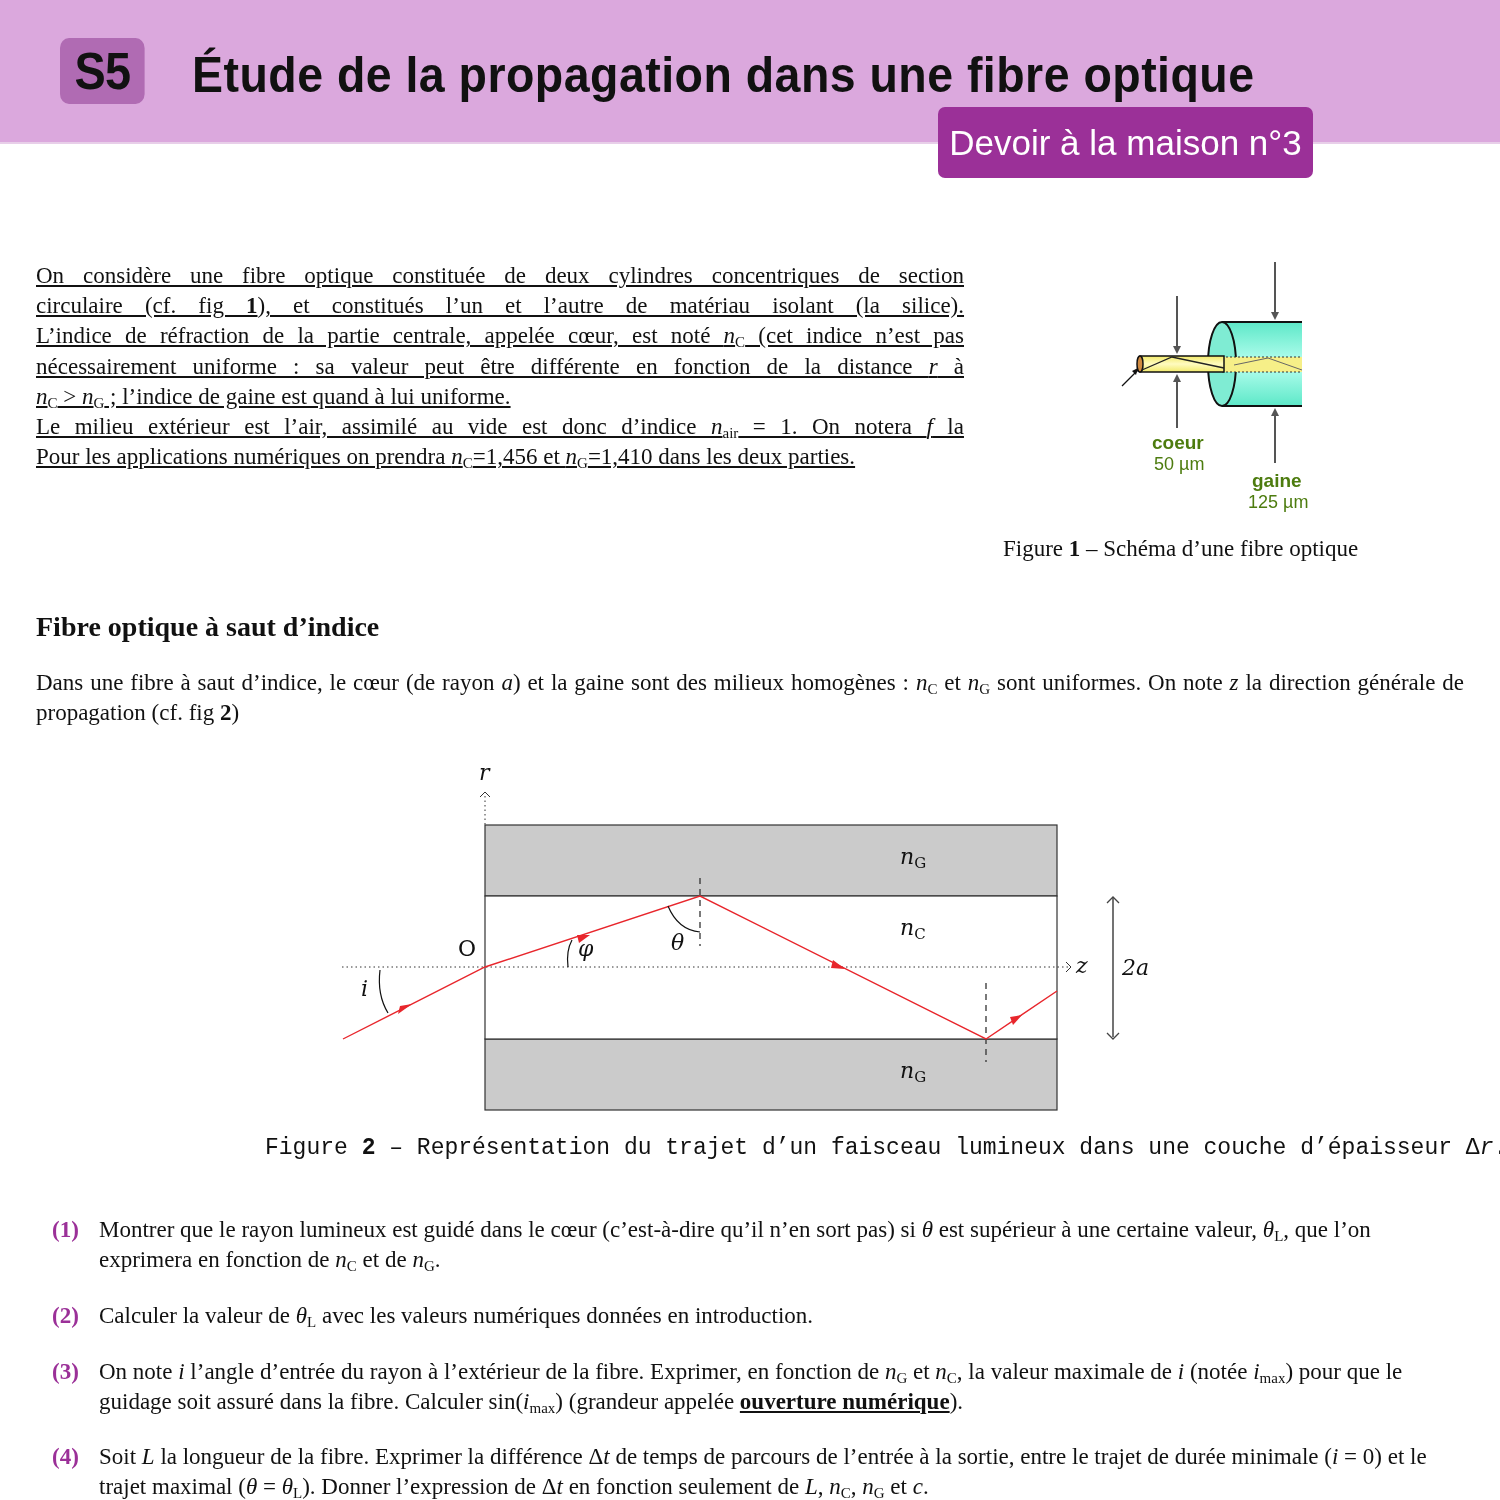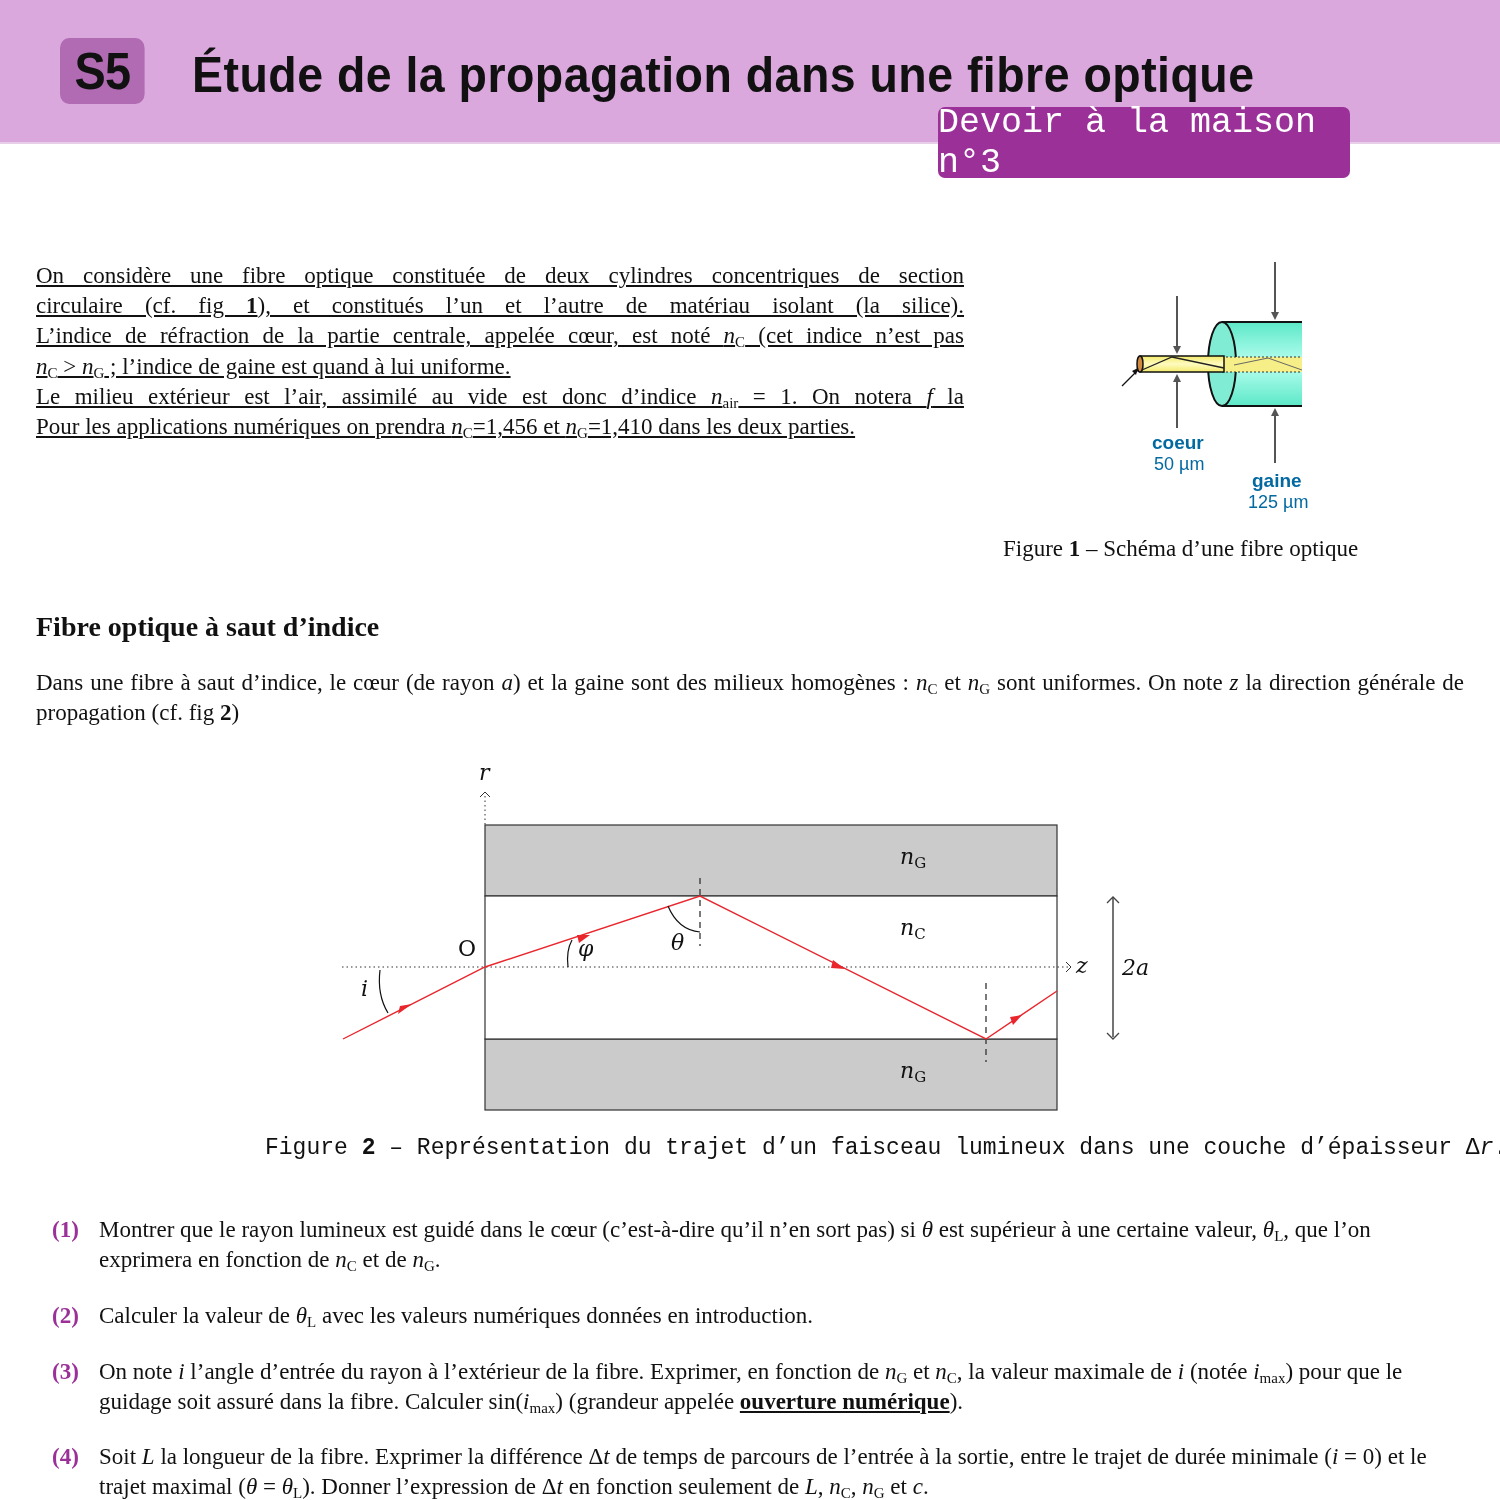--- a/index.html
+++ b/index.html
@@ -7,32 +7,32 @@
          font-family:"DejaVu Serif", "Liberation Serif", serif; color:#111; }
   .banner { position:absolute; left:0; top:0; width:1500px; height:142px; background:#dba8dd;
             border-bottom:2px solid #e8cfe9; }
   .badge { position:absolute; left:60px; top:38px; width:94px; height:66px; background:#b06bb3;
            border-radius:10px; font-family:"Liberation Sans", sans-serif; font-weight:bold;
            font-size:52px; color:#111; display:flex; align-items:center; justify-content:center;
            letter-spacing:-1px; transform:scaleX(0.9); transform-origin:left center; }
   .title { position:absolute; left:192px; top:46px; font-family:"Liberation Sans", sans-serif;
            font-weight:bold; font-size:50px; color:#111; white-space:nowrap; letter-spacing:0.5px;
            transform:scaleX(0.93); transform-origin:left center; }
-  .subtitle-tab { position:absolute; left:938px; top:107px; width:412px; height:71px; background:#9b3098;
-           border-radius:7px; color:#fff; font-family:Liberation Mono, monospace; font-size:35px;
+  .subtitle-tab { position:absolute; left:938px; top:107px; width:375px; height:71px; background:#9b3098;
+           border-radius:7px; color:#fff; font-family:Liberation Sans, sans-serif; font-size:35px;
            display:flex; align-items:center; justify-content:center; }
   .para { position:absolute; left:36px; font-family:"Liberation Serif", serif; font-size:23px;
           line-height:30.2px; text-align:justify; }
   .intro { top:261px; width:928px; }
   .intro .line { display:block; text-align:justify; text-align-last:justify;text-decoration:underline; }
   .intro .line.last { text-align-last:left; }
   i.m { font-style:italic; }
   sub { font-size:15px; vertical-align:-4px; line-height:0; }
   .fig1 { position:absolute; left:1110px; top:258px; width:230px; height:260px; }
-  .fig1 .lbl { position:absolute; font-family:"Liberation Sans", sans-serif; color:#0369a1; }
+  .fig1 .lbl { position:absolute; font-family:"Liberation Sans", sans-serif; color:#4d7c0f; }
   .caption { position:absolute; font-family:"Liberation Serif", serif; font-size:23px; white-space:nowrap; }
   .section-title { position:absolute; left:36px; top:566px; font-family:"Liberation Serif", serif;
                    font-weight:bold; font-size:28px;margin-top:45px; }
   .desc { top:668px; width:1428px; }
   .fig2 { position:absolute; left:330px; top:760px; width:830px; height:360px; }
   .q { position:absolute; left:52px; width:1412px; font-family:"Liberation Serif", serif; font-size:23px;
        line-height:30px; }
   .q .num { position:absolute; left:0; top:0; color:#9b3098; font-weight:bold; }
   .q .txt { margin-left:47px; display:block; }
   .ul { text-decoration:underline; font-weight:bold; }
@@ -42,20 +42,21 @@
 
 <div class="banner"></div>
 <div class="badge">S5</div>
 <div class="title">Étude de la propagation dans une fibre optique</div>
 <div class="subtitle-tab">Devoir à la maison n°3</div>
 
 <div class="para intro">
   <span class="line"><span>On considère une fibre optique constituée de deux cylindres concentriques de section</span></span>
   <span class="line"><span>circulaire (cf. fig </span><b>1</b><span>), et constitués l’un et l’autre de matériau isolant (la silice).</span></span>
   <span class="line"><span>L’indice de réfraction de la partie centrale, appelée cœur, est noté </span><i class="m">n</i><sub>C</sub><span> (cet indice n’est pas</span></span>
+  <span class="line"><span>nécessairement uniforme : sa valeur peut être différente en fonction de la distance </span><i class="m">r</i><span> à</span></span>
   <span class="line last"><i class="m">n</i><sub>C</sub><span> &gt; </span><i class="m">n</i><sub>G</sub><span> ; l’indice de gaine est quand à lui uniforme.</span></span>
   <span class="line"><span>Le milieu extérieur est l’air, assimilé au vide est donc d’indice </span><i class="m">n</i><sub>air</sub><span> = 1. On notera </span><i class="m">f</i><span> la</span></span>
   <span class="line last"><span>Pour les applications numériques on prendra </span><i class="m">n</i><sub>C</sub><span>=1,456 et </span><i class="m">n</i><sub>G</sub><span>=1,410 dans les deux parties.</span></span>
 </div>
 
 <div class="fig1">
   <svg width="230" height="260" viewBox="0 0 230 260">
     <defs>
       <linearGradient id="cladG" x1="0" y1="0" x2="0" y2="1">
         <stop offset="0" stop-color="#5de8c8"></stop>

